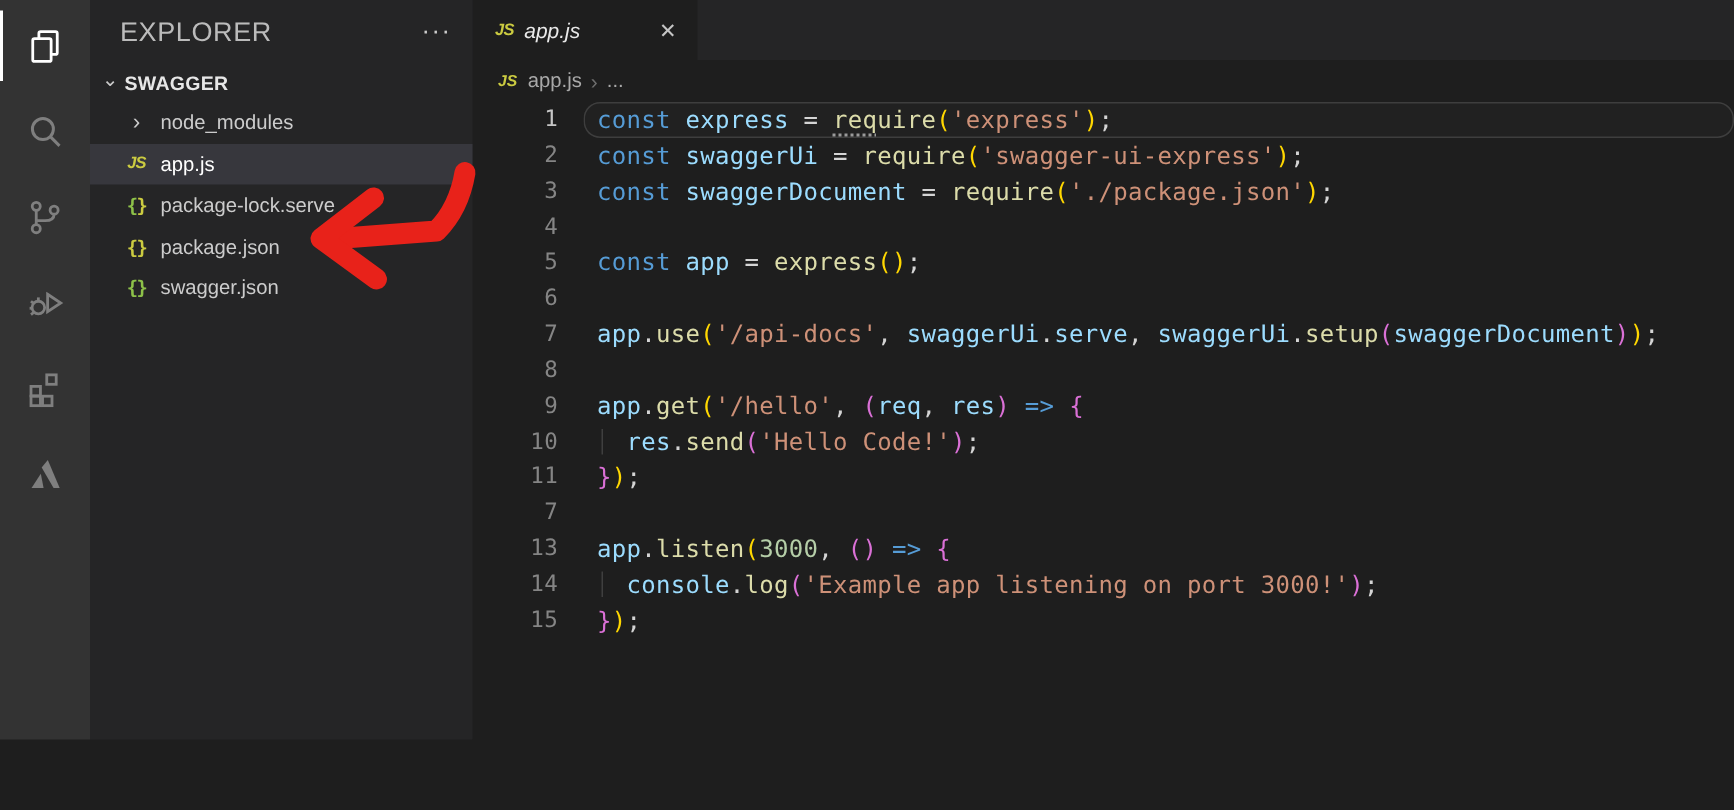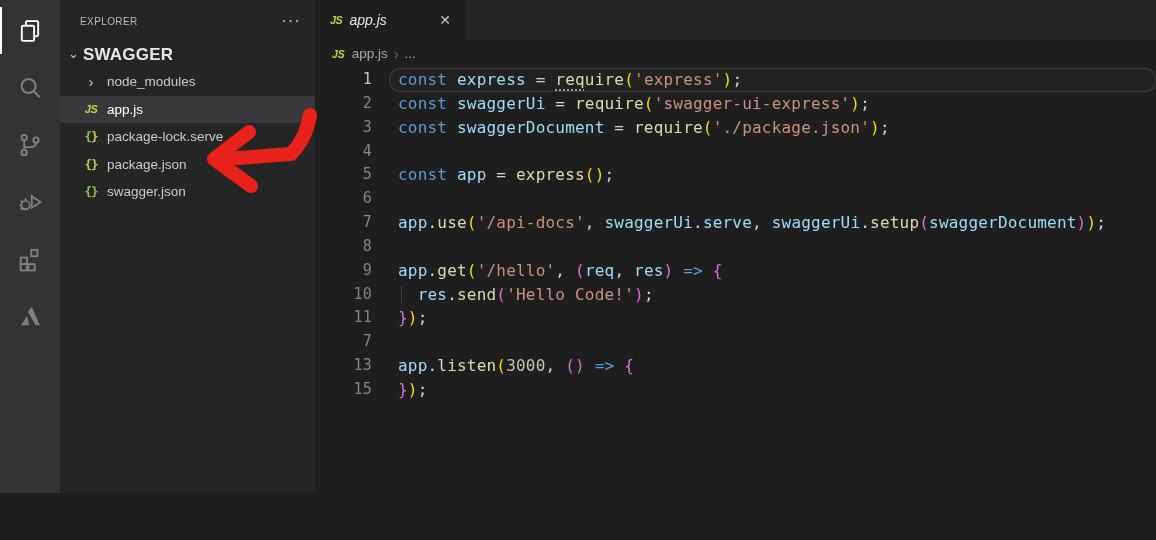--- a/index.html
+++ b/index.html
@@ -21,25 +21,25 @@
   
   .activitybar{width:60px;background:#333333;flex:none;display:flex;flex-direction:column;padding-top:2px;}
   .ab-item{height:57px;display:flex;align-items:center;justify-content:center;position:relative;color:#7f7f7f;cursor:pointer;}
   .ab-item.active{color:#ffffff;}
   .ab-item.active::before{content:"";position:absolute;left:0;top:5px;bottom:5px;width:2px;background:#ffffff;}
   .ab-item svg{width:28px;height:28px;}
 
   
   .sidebar{width:255px;background:#252526;flex:none;position:relative;}
   .sb-header{height:42px;display:flex;align-items:center;padding:0 14px 0 20px;}
-  .sb-title{color:#bbbbbb;font-size:10px;letter-spacing:.4px;flex:1;}
+  .sb-title{color:#bbbbbb;font-size:18px;letter-spacing:.4px;flex:1;}
   .sb-dots{color:#cccccc;font-size:17px;letter-spacing:1px;line-height:10px;cursor:pointer;}
   .section-row{height:26px;display:flex;align-items:center;padding-left:5px;cursor:pointer;}
   .section-chevron{color:#cccccc;width:17px;text-align:center;font-size:13px;transform:translateY(-2px);}
-  .section-label{color:#e7e7e7;font-weight:bold;font-size:17px;letter-spacing:.2px;margin-left:1px;}
+  .section-label{color:#e7e7e7;font-weight:bold;font-size:13px;letter-spacing:.2px;margin-left:1px;}
   .file-row{height:27.5px;display:flex;align-items:center;padding-left:22px;color:#cccccc;font-size:13.5px;cursor:pointer;}
   .file-row.selected{background:#37373d;color:#ffffff;}
   .file-icon{width:18px;flex:none;text-align:center;font-weight:bold;margin-right:7px;}
   .icon-js{color:#cbcb41;font-size:11px;font-style:italic;letter-spacing:-0.5px;}
   .icon-braces{font-size:12.5px;letter-spacing:-1px;font-family:"DejaVu Sans Mono",monospace;}
   .icon-chevron{color:#cccccc;font-size:15px;font-weight:normal;}
 
   
   .arrow-svg{position:absolute;left:185px;top:103px;width:140px;height:94px;z-index:6;pointer-events:none;}
 
@@ -186,17 +186,18 @@
           <div class="code-line"><span class="ln">4</span><span class="lc"></span></div>
           <div class="code-line"><span class="ln">5</span><span class="lc"><span class="tk-kw">const</span><span class="tk-pl"> </span><span class="tk-var">app</span><span class="tk-pl"> = </span><span class="tk-fn">express</span><span class="tk-b1">()</span><span class="tk-pl">;</span></span></div>
           <div class="code-line"><span class="ln">6</span><span class="lc"></span></div>
           <div class="code-line"><span class="ln">7</span><span class="lc"><span class="tk-var">app</span><span class="tk-pl">.</span><span class="tk-fn">use</span><span class="tk-b1">(</span><span class="tk-str">'/api-docs'</span><span class="tk-pl">, </span><span class="tk-var">swaggerUi</span><span class="tk-pl">.</span><span class="tk-var">serve</span><span class="tk-pl">, </span><span class="tk-var">swaggerUi</span><span class="tk-pl">.</span><span class="tk-fn">setup</span><span class="tk-b2">(</span><span class="tk-var">swaggerDocument</span><span class="tk-b2">)</span><span class="tk-b1">)</span><span class="tk-pl">;</span></span></div>
           <div class="code-line"><span class="ln">8</span><span class="lc"></span></div>
           <div class="code-line"><span class="ln">9</span><span class="lc"><span class="tk-var">app</span><span class="tk-pl">.</span><span class="tk-fn">get</span><span class="tk-b1">(</span><span class="tk-str">'/hello'</span><span class="tk-pl">, </span><span class="tk-b2">(</span><span class="tk-var">req</span><span class="tk-pl">, </span><span class="tk-var">res</span><span class="tk-b2">)</span><span class="tk-pl"> </span><span class="tk-kw">=&gt;</span><span class="tk-pl"> </span><span class="tk-b2">{</span></span></div>
           <div class="code-line"><span class="ln">10</span><span class="lc"><span class="tk-ind">  </span><span class="tk-var">res</span><span class="tk-pl">.</span><span class="tk-fn">send</span><span class="tk-b2">(</span><span class="tk-str">'Hello Code!'</span><span class="tk-b2">)</span><span class="tk-pl">;</span></span></div>
           <div class="code-line"><span class="ln">11</span><span class="lc"><span class="tk-b2">}</span><span class="tk-b1">)</span><span class="tk-pl">;</span></span></div>
           <div class="code-line"><span class="ln">7</span><span class="lc"></span></div>
           <div class="code-line"><span class="ln">13</span><span class="lc"><span class="tk-var">app</span><span class="tk-pl">.</span><span class="tk-fn">listen</span><span class="tk-b1">(</span><span class="tk-num">3000</span><span class="tk-pl">, </span><span class="tk-b2">()</span><span class="tk-pl"> </span><span class="tk-kw">=&gt;</span><span class="tk-pl"> </span><span class="tk-b2">{</span></span></div>
+          <div class="code-line"><span class="ln">14</span><span class="lc"><span class="tk-ind">  </span><span class="tk-var">console</span><span class="tk-pl">.</span><span class="tk-fn">log</span><span class="tk-b2">(</span><span class="tk-str">'Example app listening on port 3000!'</span><span class="tk-b2">)</span><span class="tk-pl">;</span></span></div>
           <div class="code-line"><span class="ln">15</span><span class="lc"><span class="tk-b2">}</span><span class="tk-b1">)</span><span class="tk-pl">;</span></span></div>
         </div>
     </div>
   </div>
 </div>
 
 </body></html>

